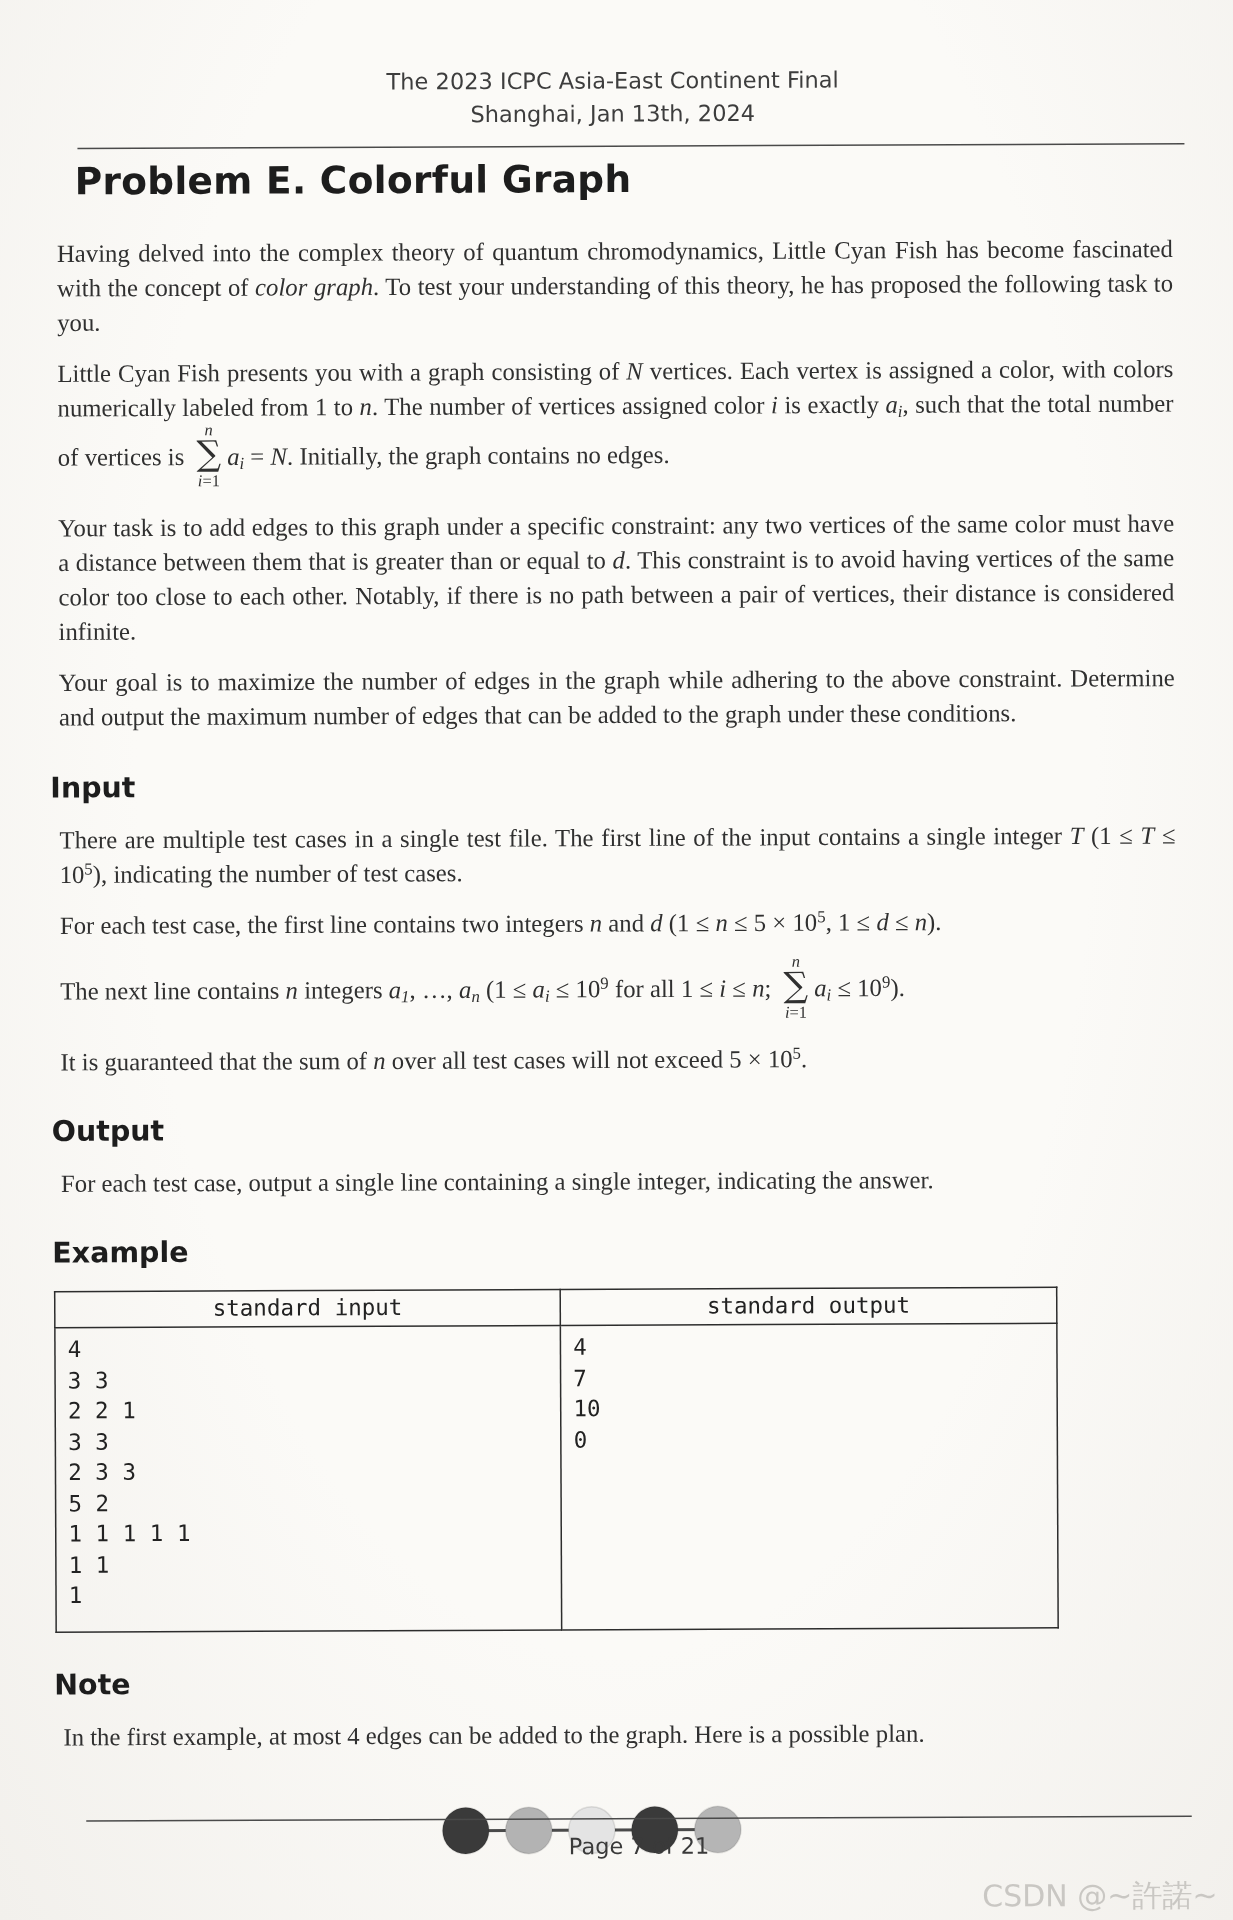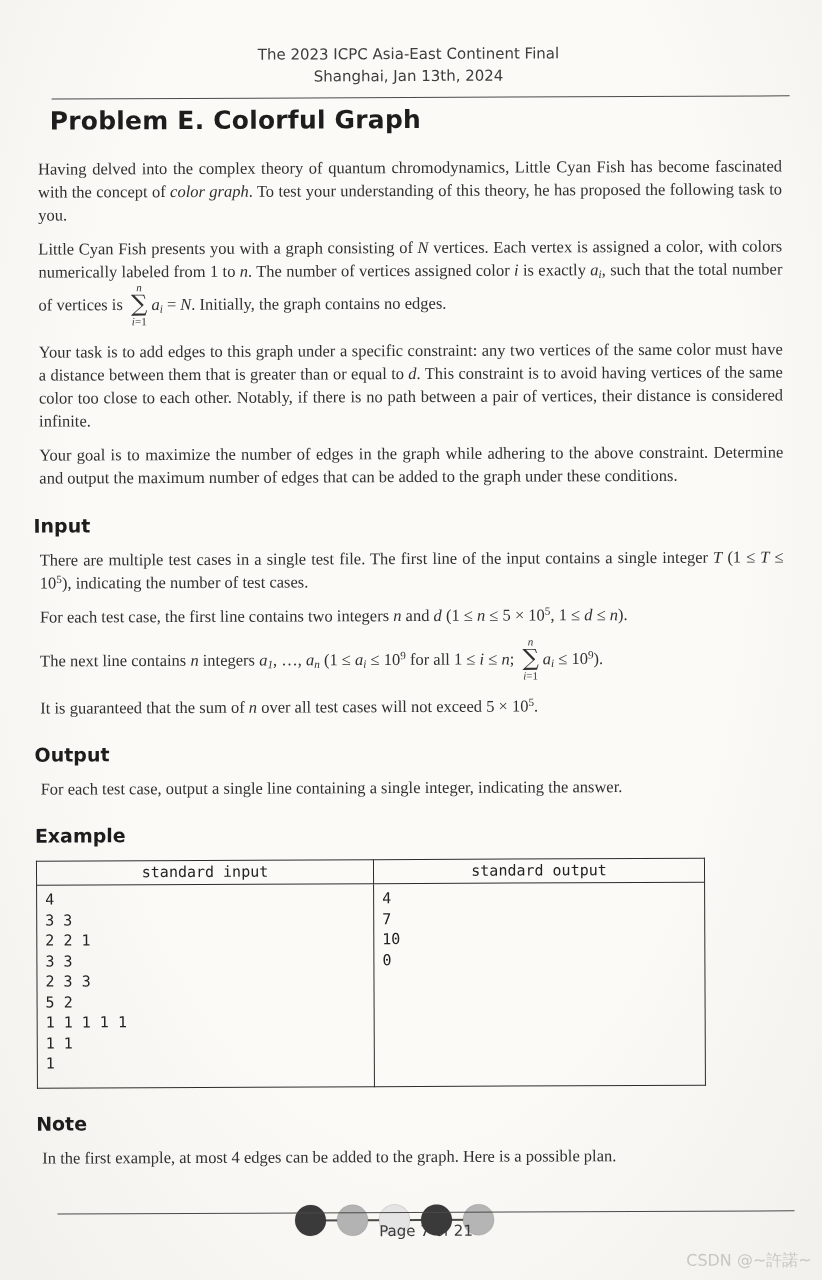--- a/index.html
+++ b/index.html
@@ -55,21 +55,21 @@
   td.cell-input{height:186px;}
   .figure-wrap{margin:20px 0 0 240px;width:224px;}
   .footer{position:absolute;left:55px;right:30px;top:1212px;}
   .footer-rule{border:none;border-top:1.6px solid #4a4a4a;margin:0;}
   .page-label{
     font-family:"DejaVu Sans",sans-serif;font-size:15px;color:#3a3a3a;
     text-align:center;margin:9px 0 0 0;
   }
   .watermark{
     position:absolute;right:13px;top:1252px;
-    font-family:"DejaVu Sans",sans-serif;font-size:16px;color:#c9c7c3;
+    font-family:"DejaVu Sans",sans-serif;font-size:20px;color:#c9c7c3;
   }
 </style>
 </head>
 <body>
 
 <div class="sheet">
   <div class="scan">
 
     <div class="doc-header">
       <div>The 2023 ICPC Asia-East Continent Final</div>

